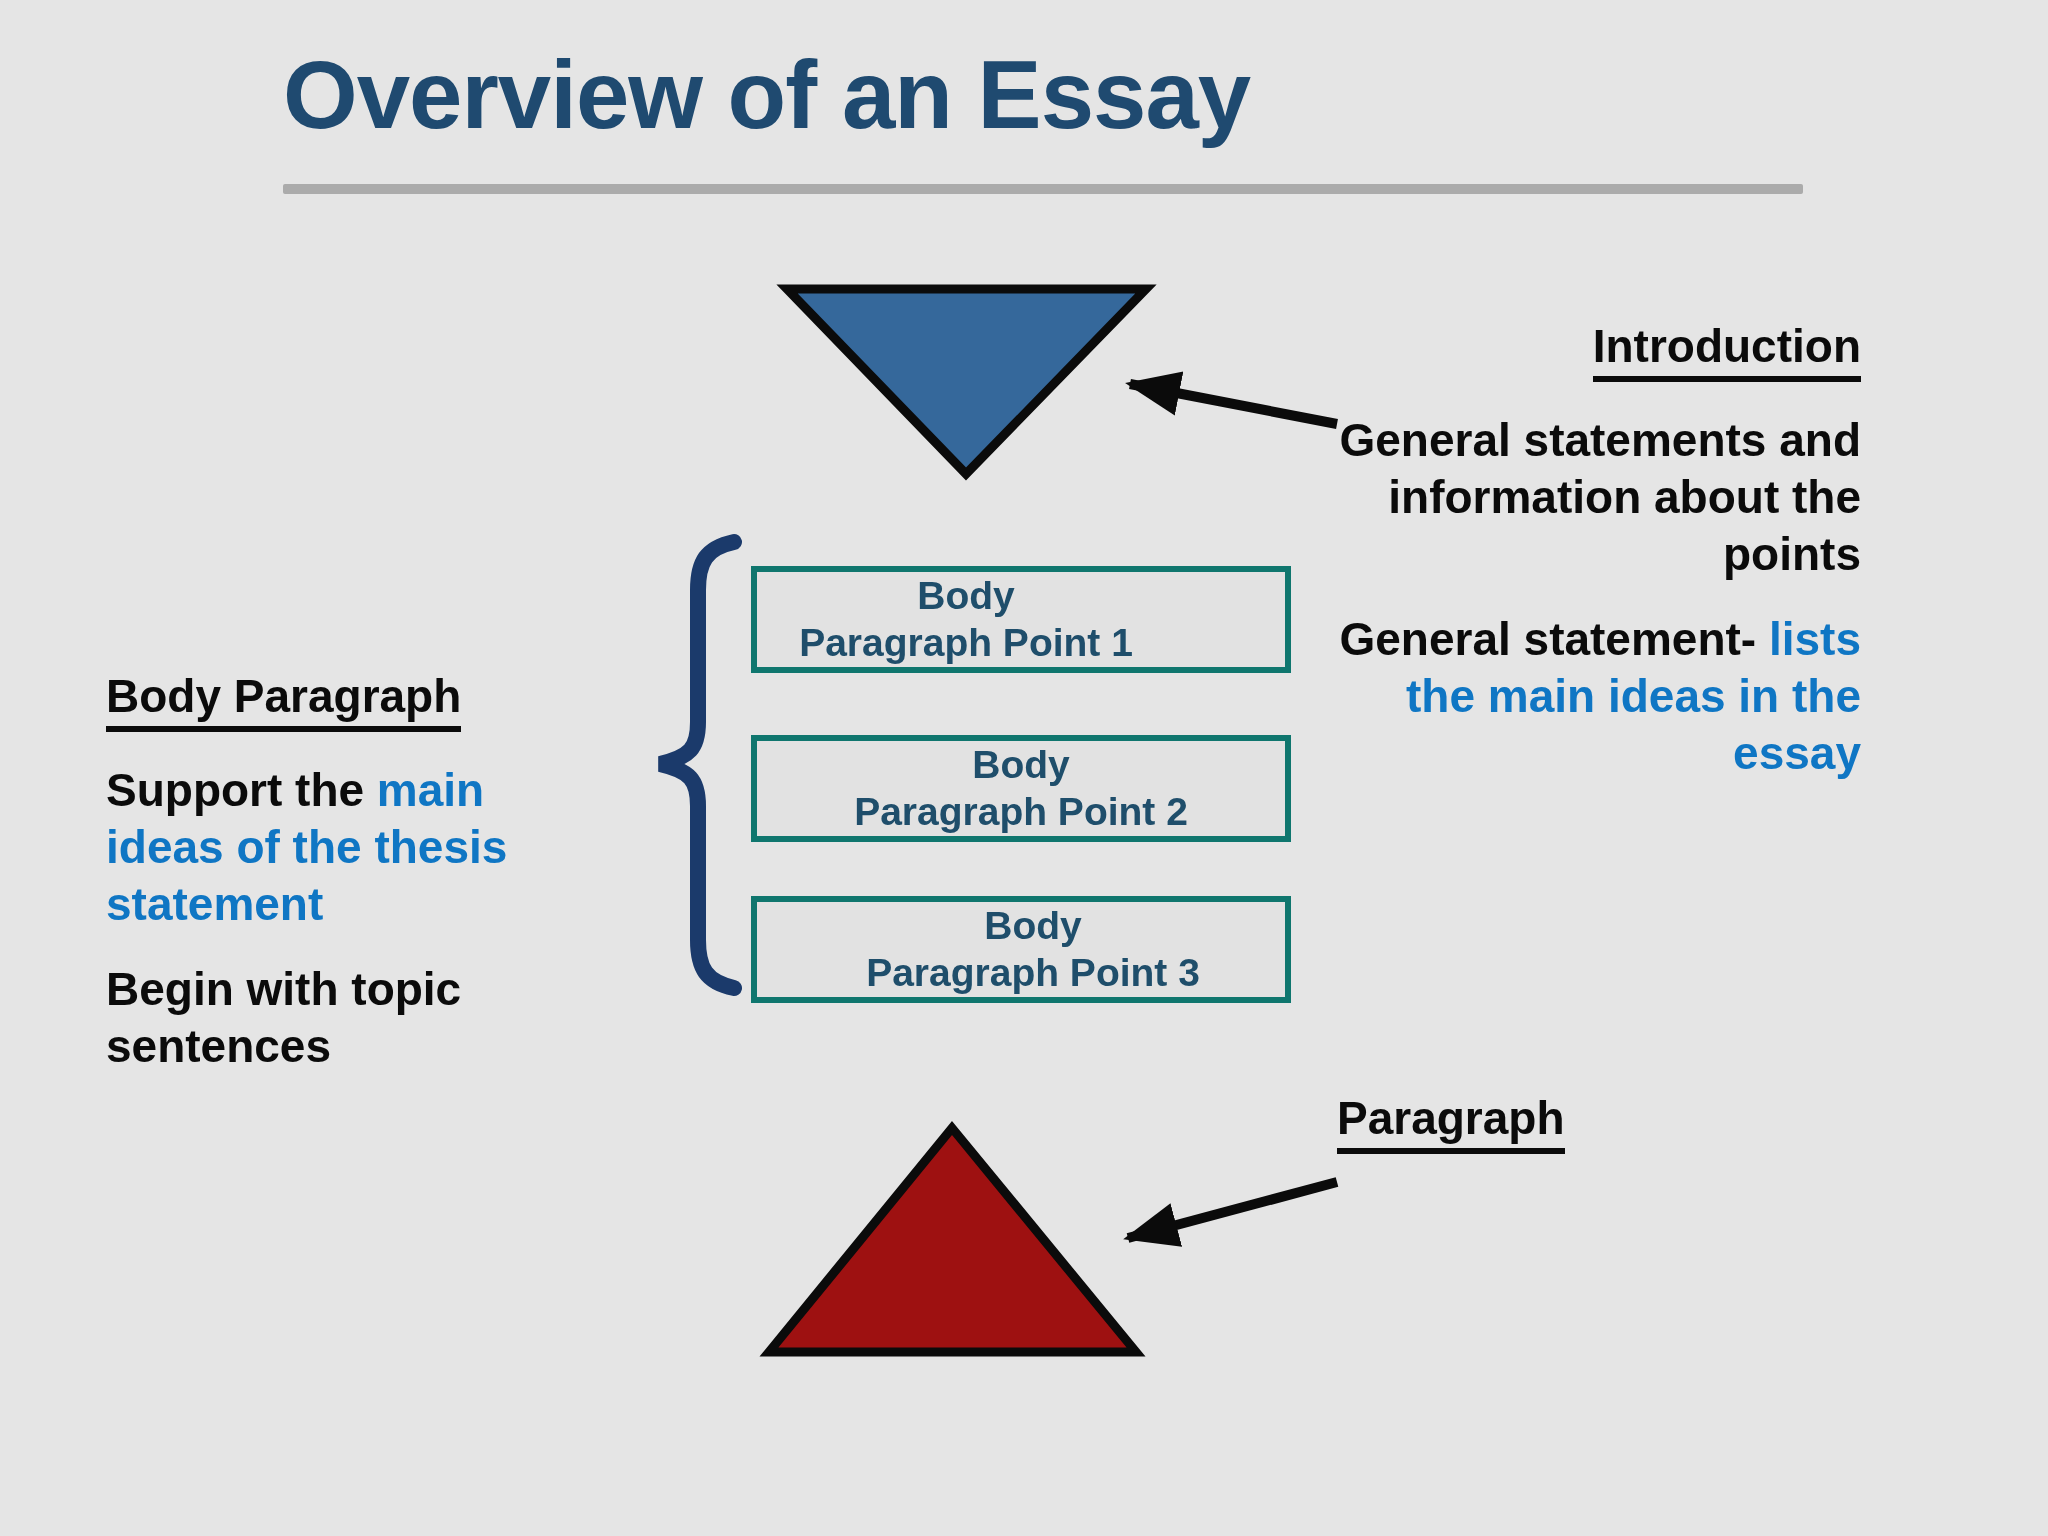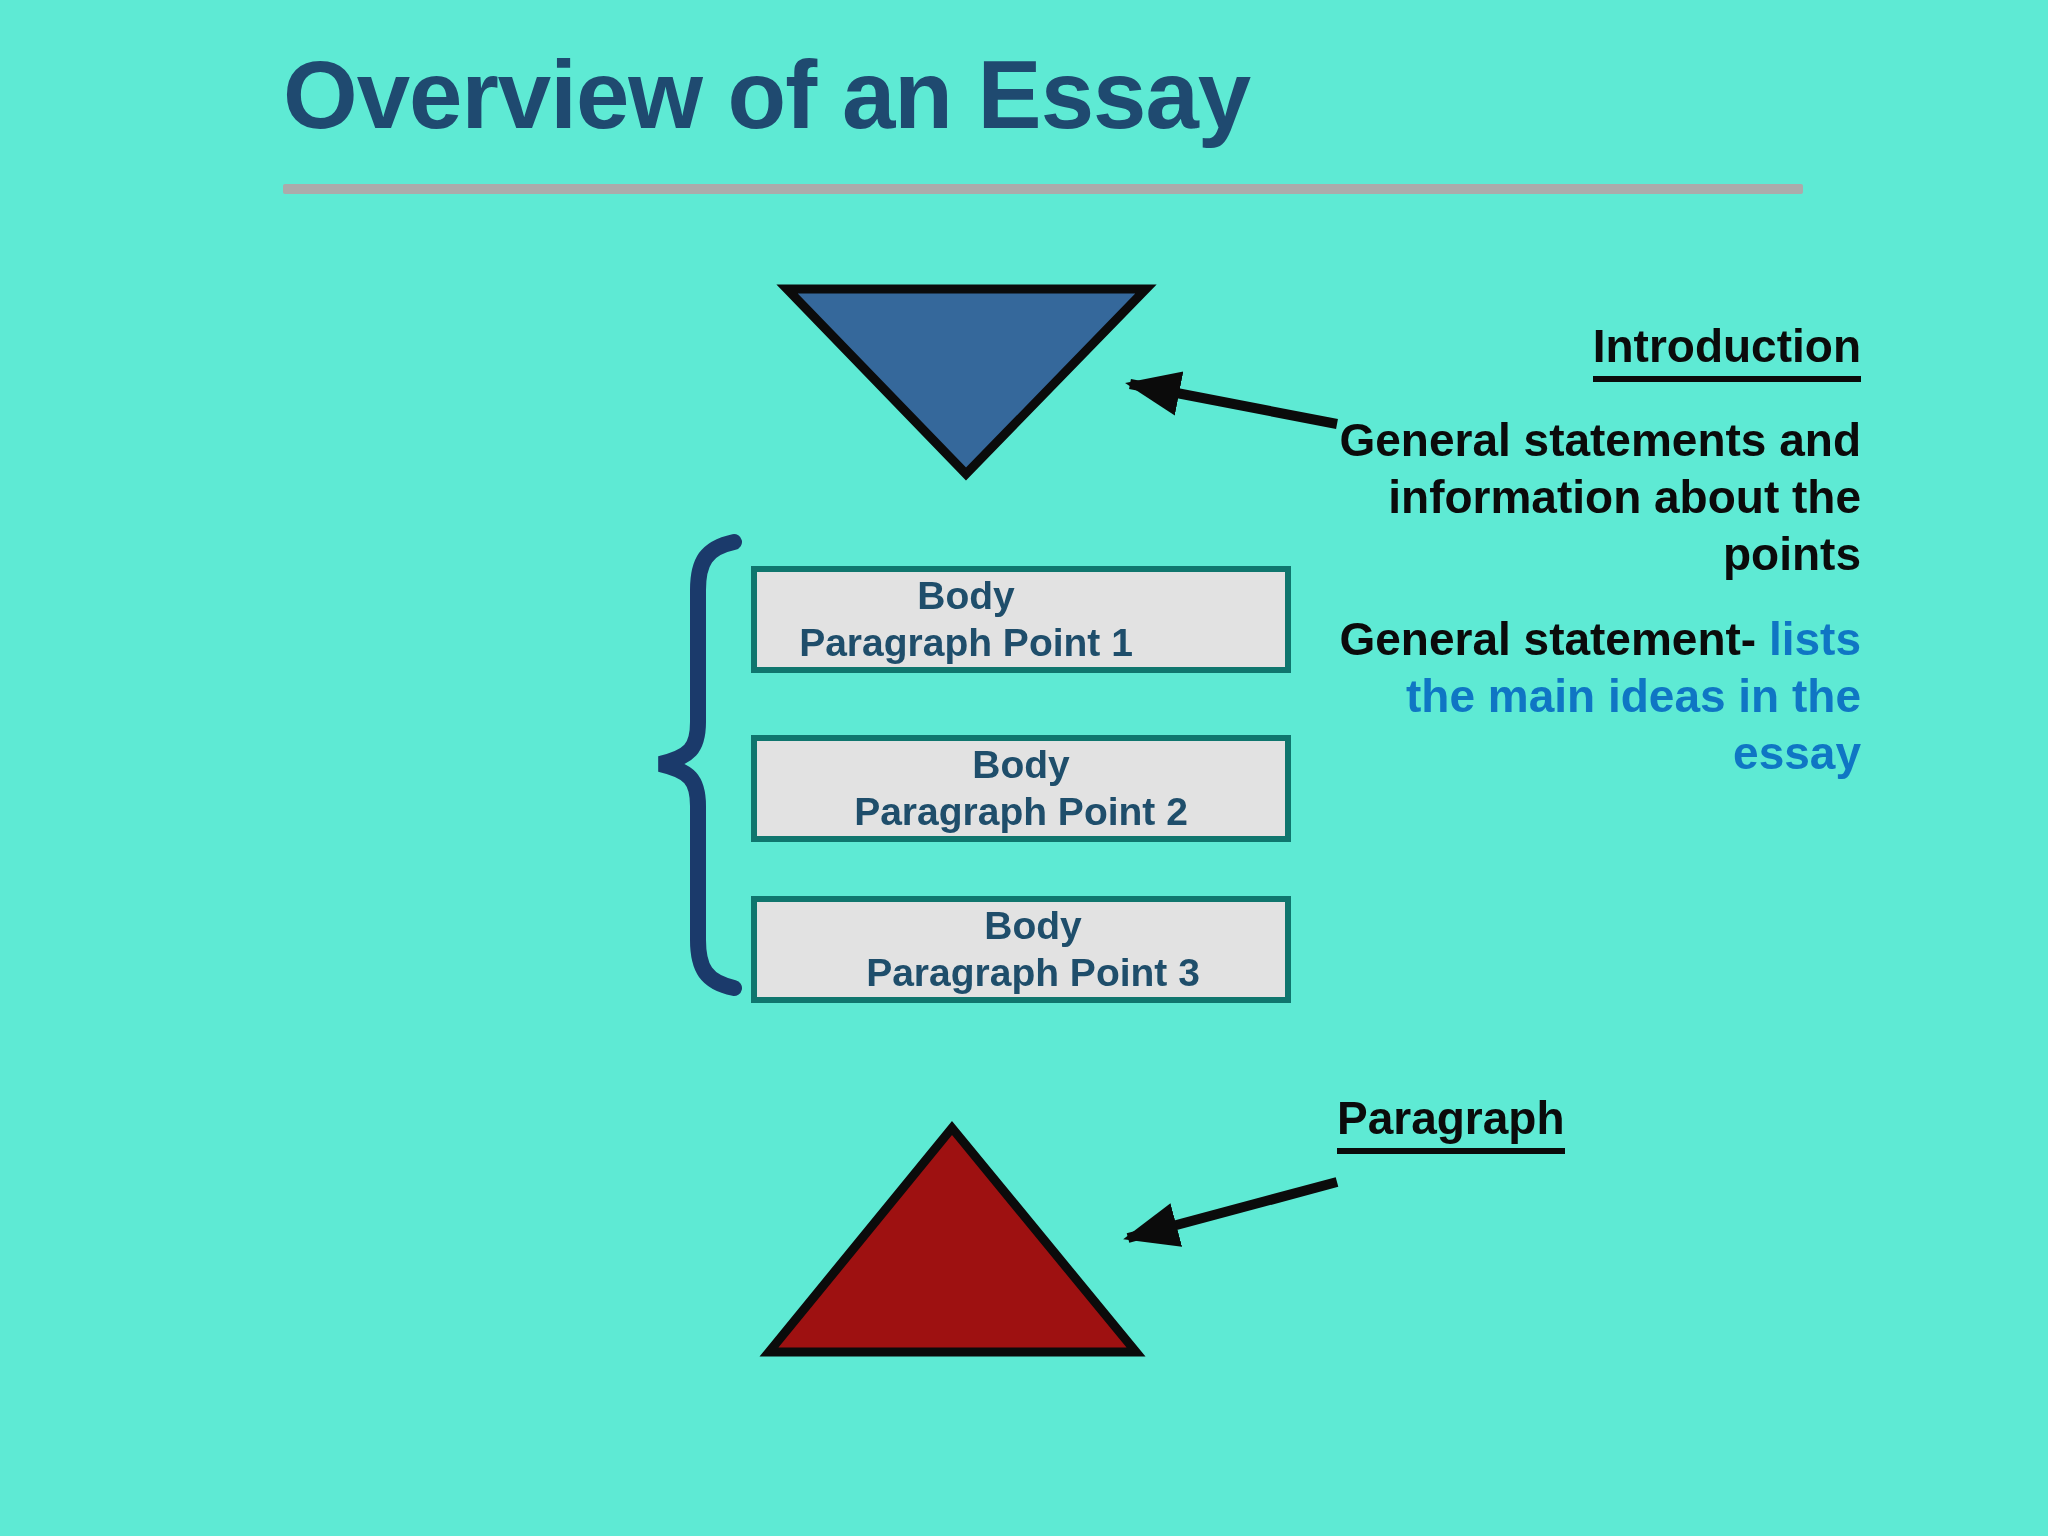--- a/index.html
+++ b/index.html
@@ -1,19 +1,19 @@
 <!DOCTYPE html>
 <html><head>
 <meta charset="utf-8">
 <style>
   html,body{margin:0;padding:0;background:#ffffff;}
   .slide{
     position:relative;
     width:2048px;height:1536px;
-    background:#5eead4;
+    background:#e5e5e5;
     font-family:"Liberation Sans","DejaVu Sans",sans-serif;
     overflow:hidden;
   }
   
   .title{
     position:absolute;left:283px;top:40px;
     font-size:96px;font-weight:bold;line-height:1.15;
     color:#1F4A70;letter-spacing:-1px;white-space:nowrap;
   }
   .title-rule{
@@ -77,20 +77,25 @@
   </div>
   <div class="bp-box bp-box-2">
     <span class="bp-label">Body
 Paragraph Point 2</span>
   </div>
   <div class="bp-box bp-box-3">
     <span class="bp-label">Body
 Paragraph Point 3</span>
   </div>
 
+  <div class="txt left-col">
+    <span class="heading">Body Paragraph</span>
+    <p><span>Support the </span><span class="blue">main ideas of the thesis statement</span></p>
+    <p>Begin with topic sentences</p>
+  </div>
 
   <div class="txt right-top">
     <span class="heading">Introduction</span>
     <p>General statements and information about the points</p>
     <p><span>General statement-</span> <span class="blue">lists the main ideas in the essay</span></p>
   </div>
 
   <div class="txt right-bottom">
     <span class="heading">Paragraph</span>
   </div>

